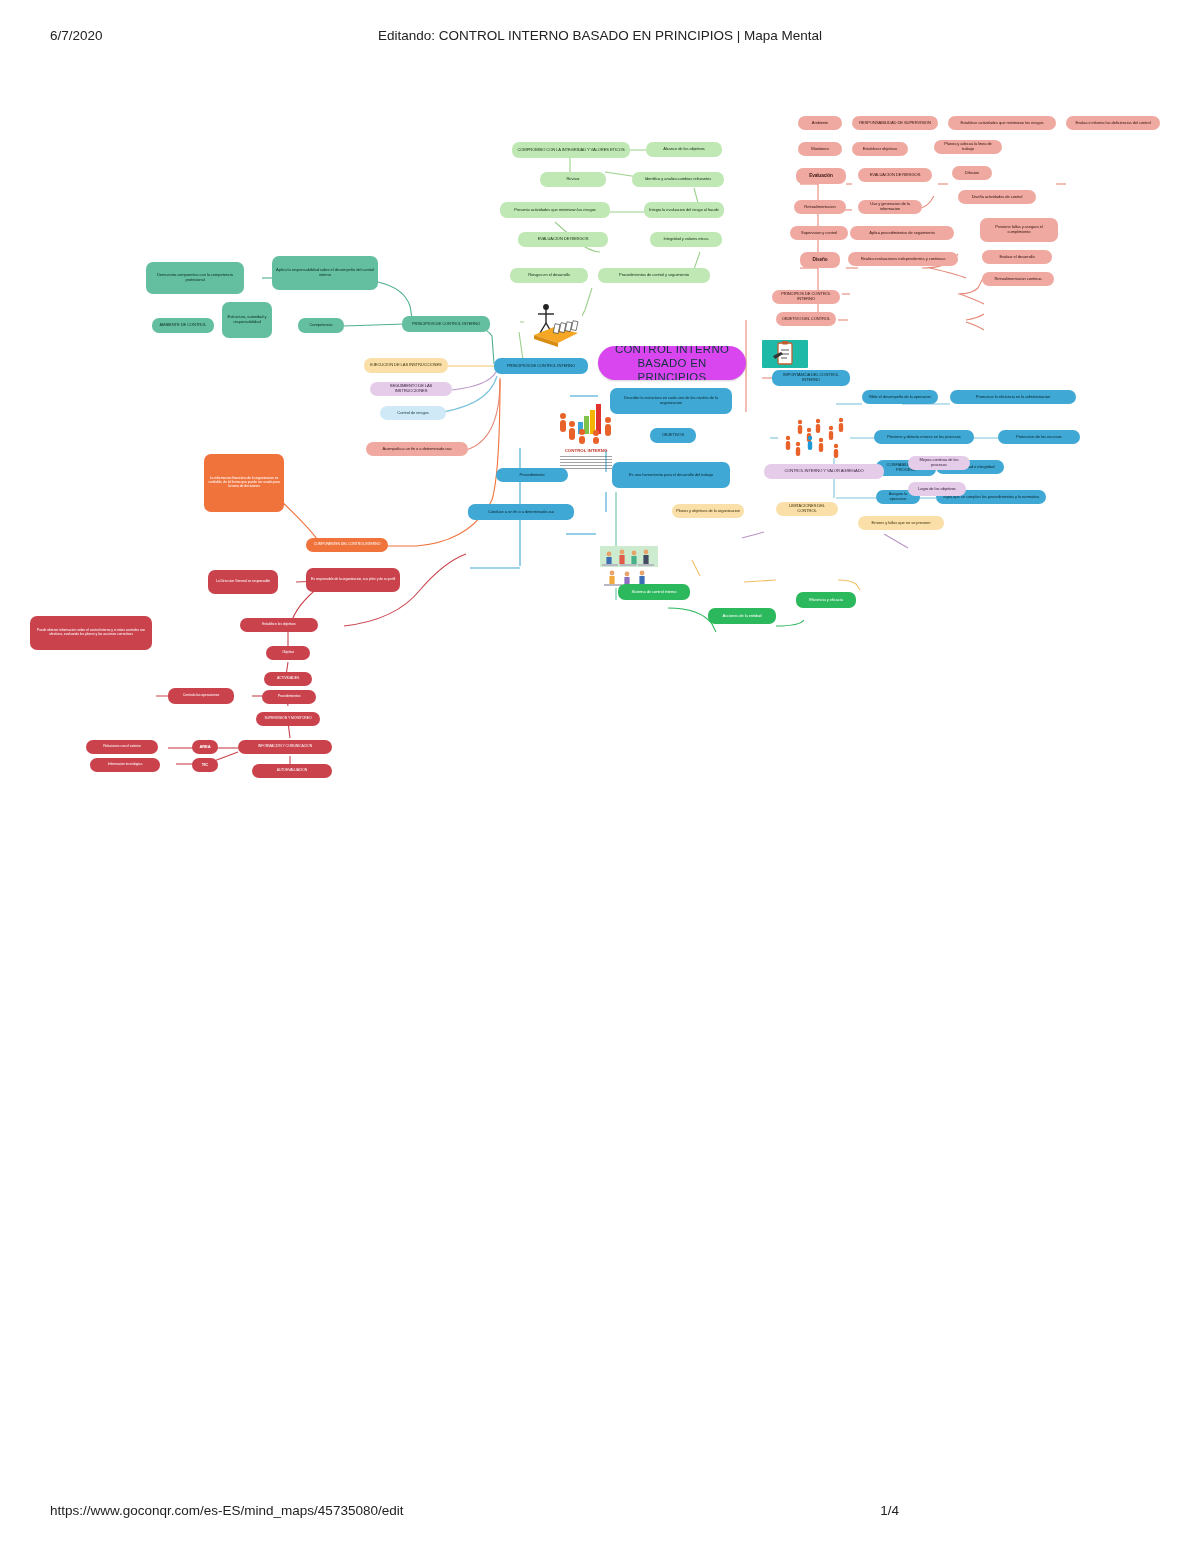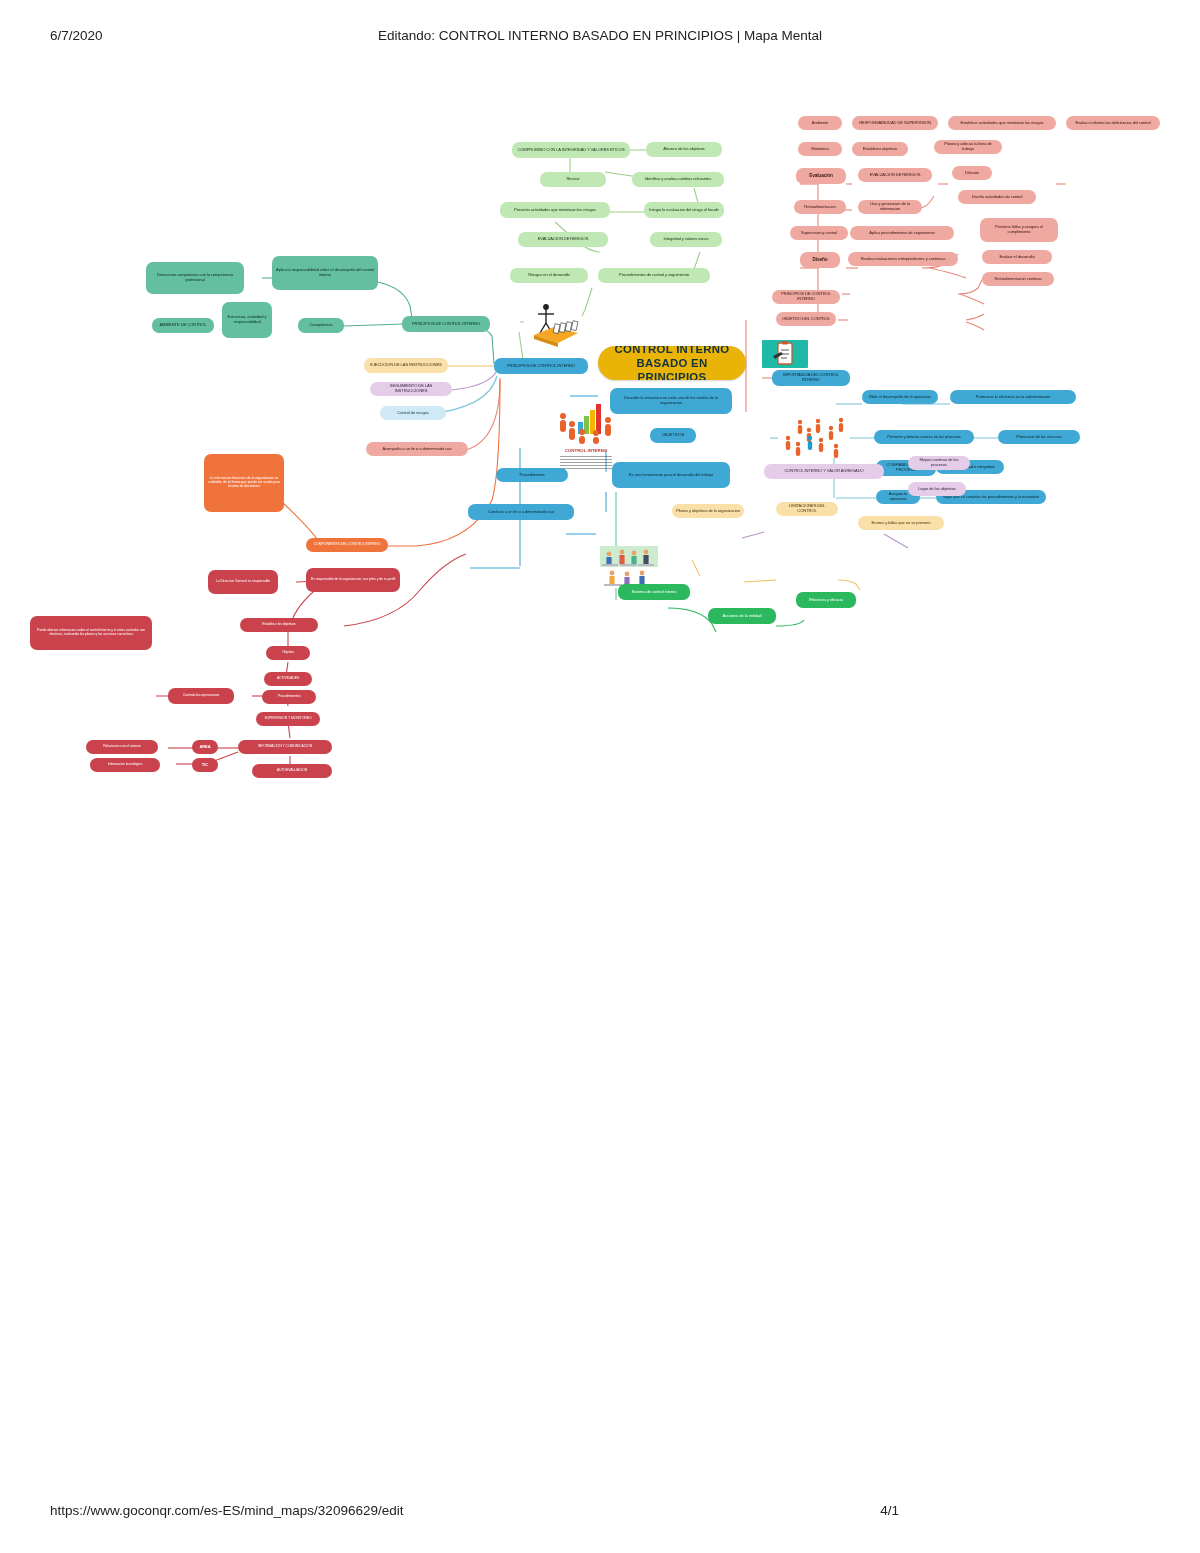--- a/index.html
+++ b/index.html
@@ -37,23 +37,23 @@
     border-radius:7px;
     padding:2px 4px;
     line-height:1.12;
     letter-spacing:-.1px;
     overflow:hidden;
     word-break:break-word;
   }
 
   
   .n-root{
-    background:#eab308;color:#10333f;
+    background:#d946ef;color:#10333f;
     border-radius:17px;
-    font-weight:bold;font-size:11.4px;letter-spacing:.3px;
+    font-weight:normal;font-size:11.4px;letter-spacing:.3px;
     line-height:1.25;
     box-shadow:0 1px 2px rgba(0,0,0,.18);
   }
 
   
   .c-green   {background:#bfe8b4;color:#20361c;}
   .c-greenmid{background:#63bfa0;color:#10302a;}
   .c-greendk {background:#2cb85c;color:#ffffff;}
   .c-salmon  {background:#efa9a0;color:#3a1714;}
   .c-red     {background:#c9424c;color:#ffffff;}
@@ -461,15 +461,15 @@
   <div class="node c-yellow t-xs" style="left:776px;top:442px;width:62px;height:14px;">LIMITACIONES DEL CONTROL</div>
   <div class="node c-yellow t-xs" style="left:858px;top:456px;width:86px;height:14px;">Errores y fallas que no se preveen</div>
 
   <div class="node c-greendk t-xs" style="left:618px;top:524px;width:72px;height:16px;">Sistema de control interno</div>
   <div class="node c-greendk t-xs" style="left:708px;top:548px;width:68px;height:16px;">Acciones de la entidad</div>
   <div class="node c-greendk t-xs" style="left:796px;top:532px;width:60px;height:16px;">Eficiencia y eficacia</div>
 
 </div>
 
 <div class="print-footer">
-  <span class="pf-left">https://www.goconqr.com/es-ES/mind_maps/32096629/edit</span>
-  <span class="pf-right">4/1</span>
+  <span class="pf-left">https://www.goconqr.com/es-ES/mind_maps/45735080/edit</span>
+  <span class="pf-right">1/4</span>
 </div>
 
 </body></html>

